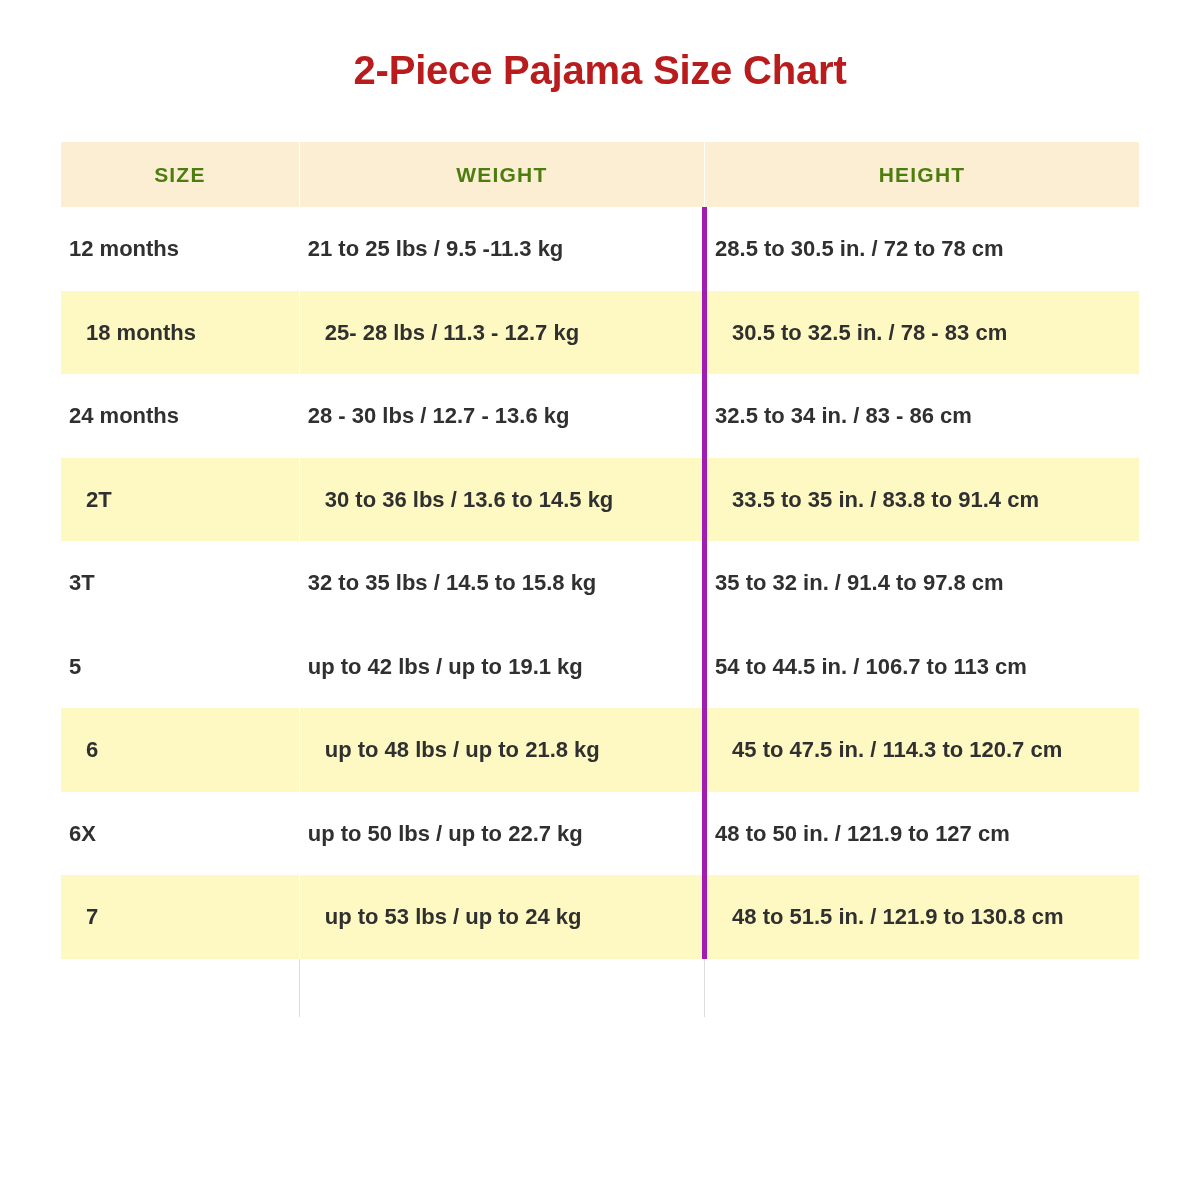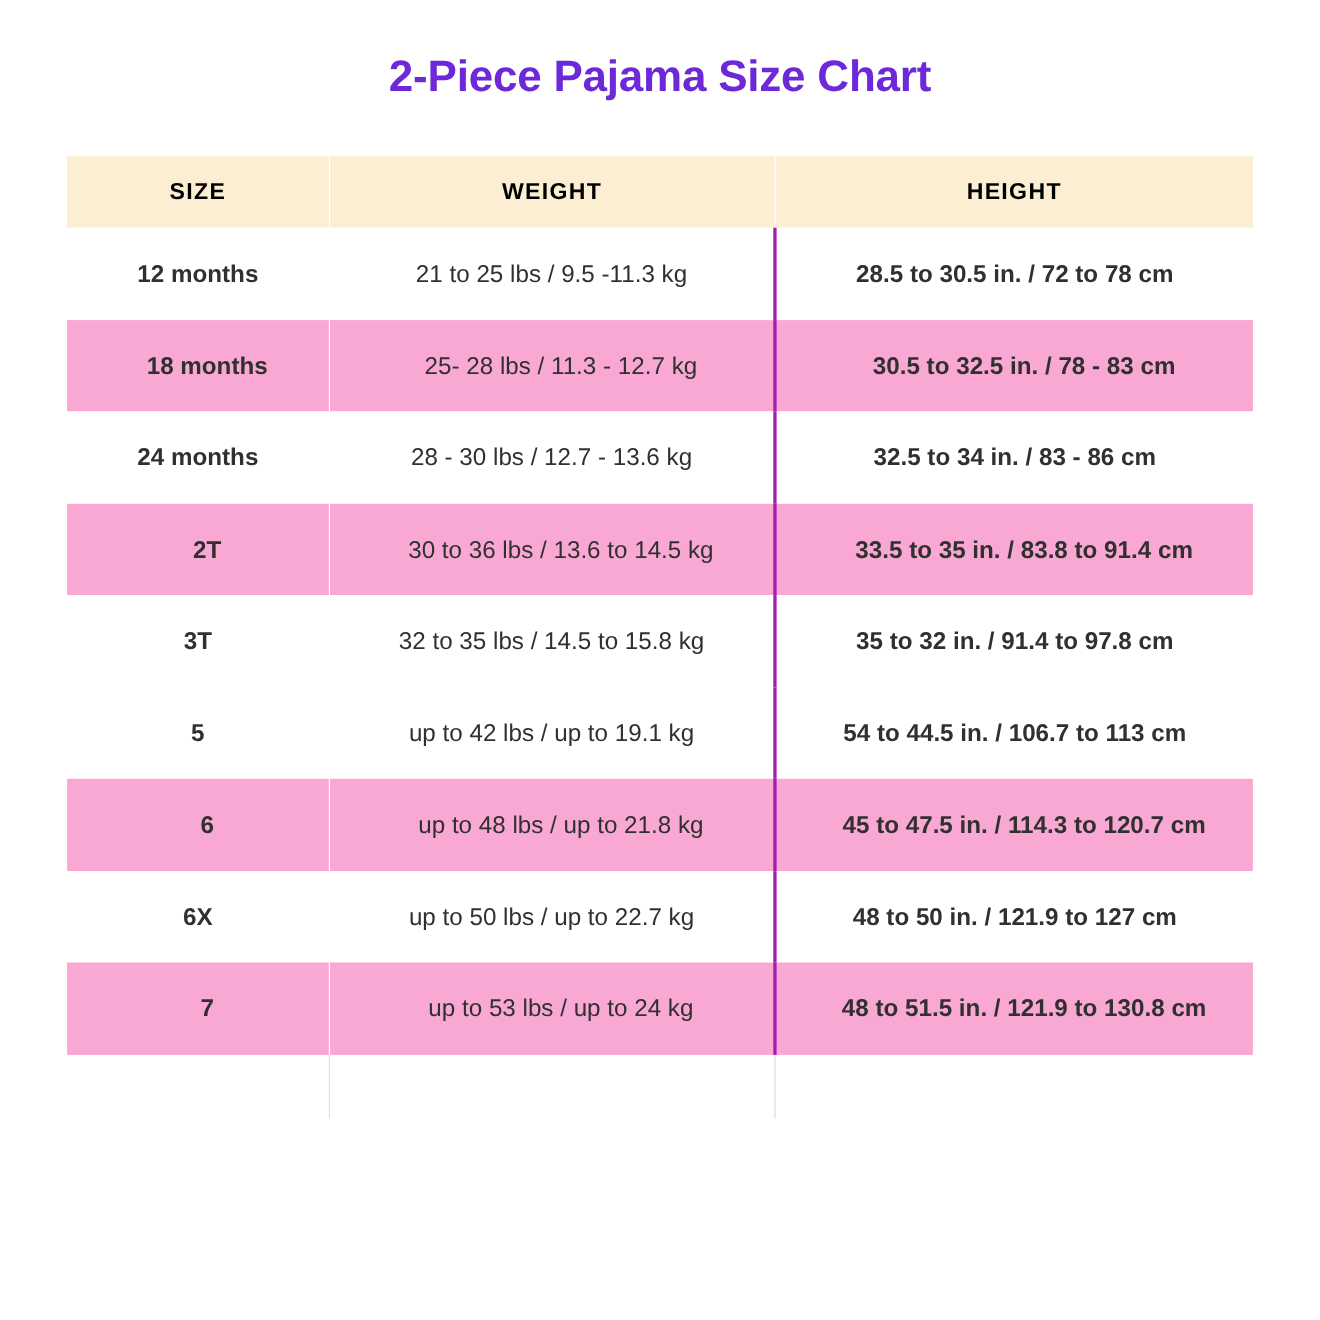--- a/index.html
+++ b/index.html
@@ -18,21 +18,21 @@
     position: relative;
     width: 1200px;
     height: 1200px;
     box-sizing: border-box;
   }
   .chart-title {
     text-align: center;
     font-size: 40px;
     font-weight: 700;
     letter-spacing: -0.2px;
-    color: #6d28d9;
+    color: #b91c1c;
     padding-top: 46px;
     padding-bottom: 0;
     line-height: 1.2;
   }
   .table-wrap {
     margin: 0 auto;
     margin-top: 48px;
     width: 1078px;
   }
   table.size-chart {
@@ -42,47 +42,46 @@
   }
   table.size-chart col.col-size { width: 22.1%; }
   table.size-chart col.col-weight { width: 37.6%; }
   table.size-chart col.col-height { width: 40.3%; }
 
   thead th {
     background: #fbeed3;
     font-size: 21px;
     font-weight: 700;
     letter-spacing: 1.2px;
-    color: #000000;
+    color: #4d7c0f;
     padding: 21px 6px 20px 6px;
     text-align: center;
     border: none;
   }
   thead th.th-size { border-right: 1px solid #ffffff; }
   thead th.th-weight { border-right: 1px solid #ffffff; }
 
   tbody tr.row-even td { background: #ffffff; }
-  tbody tr.row-odd td { background: #f9a8d4; padding-left: 25px; }
+  tbody tr.row-odd td { background: #fef9c3; padding-left: 25px; }
 
   tbody td {
-    text-align: center;
     font-size: 22px;
     color: #303030;
     padding: 28px 8px 28px 8px;
     border: none;
     vertical-align: middle;
     line-height: 1.25;
   }
   tbody td.cell-size {
     font-weight: 700;
     border-right: 1px solid #ffffff;
   }
   tbody td.cell-weight {
-    font-weight: 400;
-    border-right: 3px solid #a21caf;
+    font-weight: 700;
+    border-right: 5px solid #a21caf;
     margin-top: 16px;
   }
   tbody td.cell-height {
     font-weight: 700;
   }
   
   .tail {
     position: relative;
     width: 1078px;
     margin: 0 auto;

